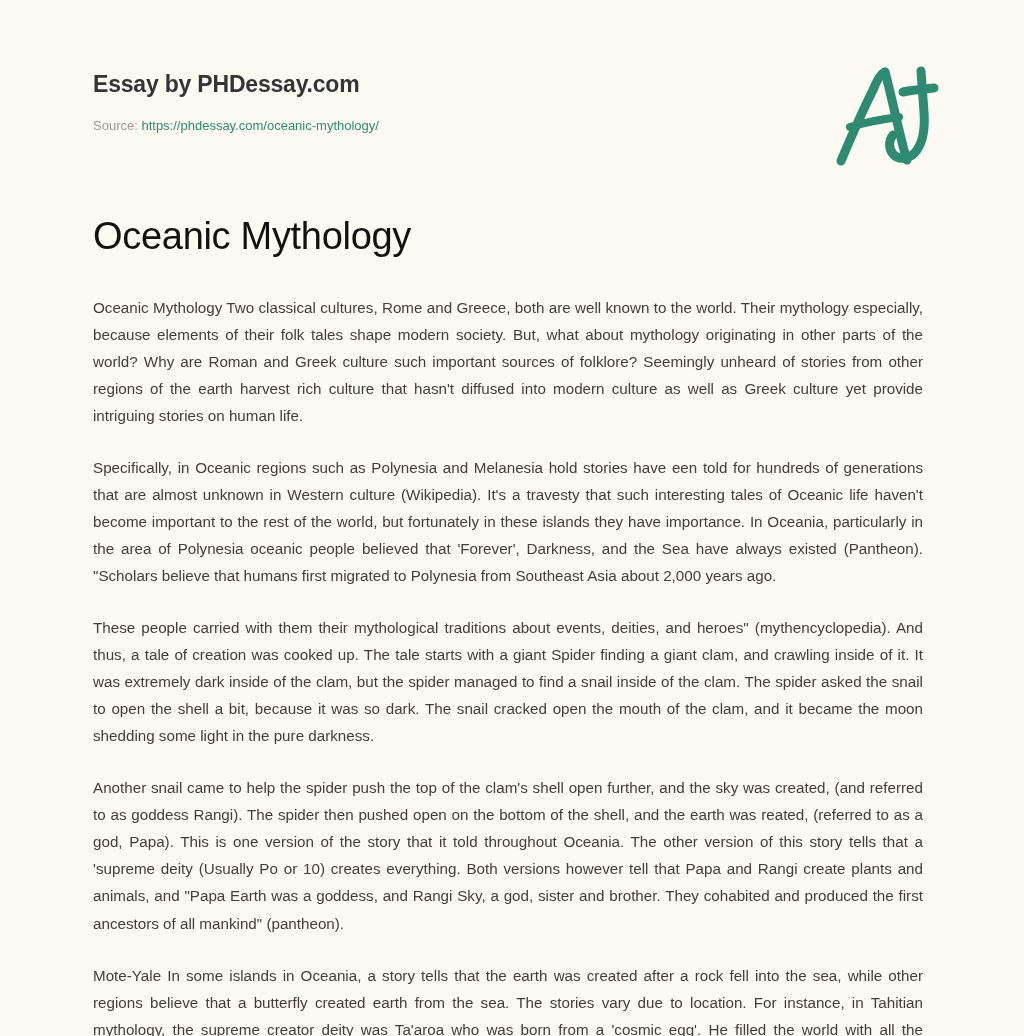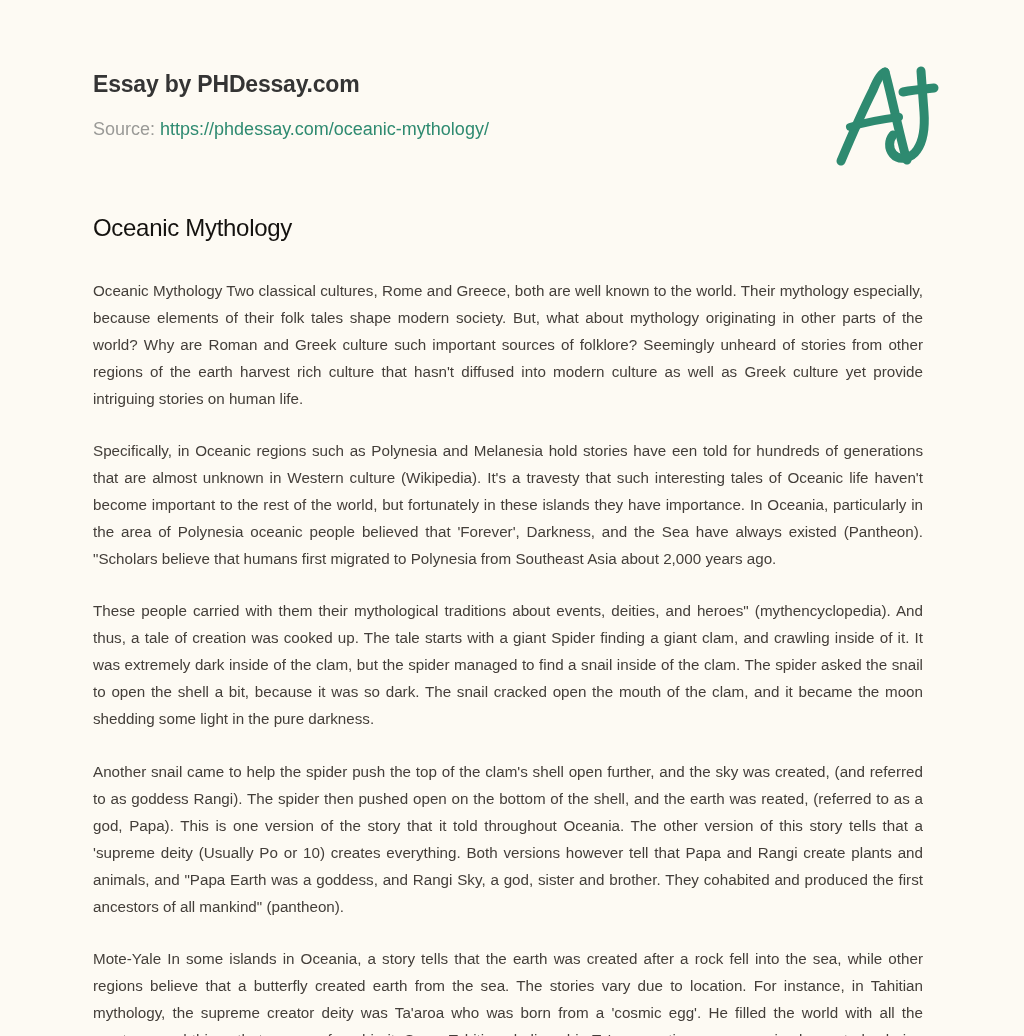--- a/index.html
+++ b/index.html
@@ -37,21 +37,21 @@
     font-size: 23px;
     font-weight: bold;
     color: #343434;
     letter-spacing: -0.2px;
     line-height: 1.25;
     white-space: nowrap;
   }
 
   .source-line {
     margin-top: 19px;
-    font-size: 18px;
+    font-size: 13px;
     line-height: 1.3;
     white-space: nowrap;
   }
   .source-label {
     color: #9a9a97;
   }
   .source-url {
     color: #2e8a70;
     text-decoration: none;
   }
@@ -73,21 +73,21 @@
   
   .article {
     position: absolute;
     left: 93px;
     top: 214px;
     width: 838px;
   }
 
   .article-title {
     margin: 0 0 34px 0;
-    font-size: 24px;
+    font-size: 38px;
     font-weight: normal;
     color: #14120f;
     letter-spacing: -0.3px;
     line-height: 1.2;
   }
 
   .article-body p {
     margin: 0 8px 25px 0;
     font-size: 15.2px;
     line-height: 1.78;

